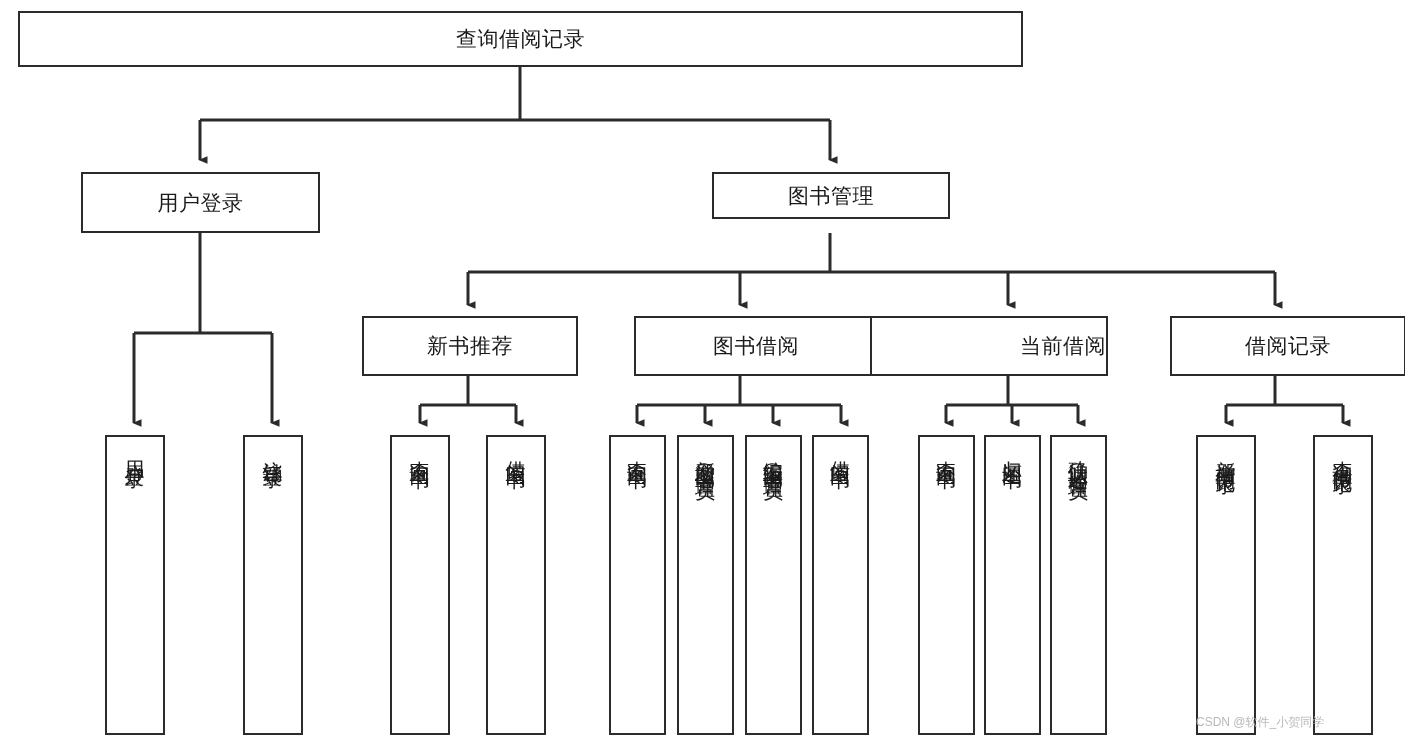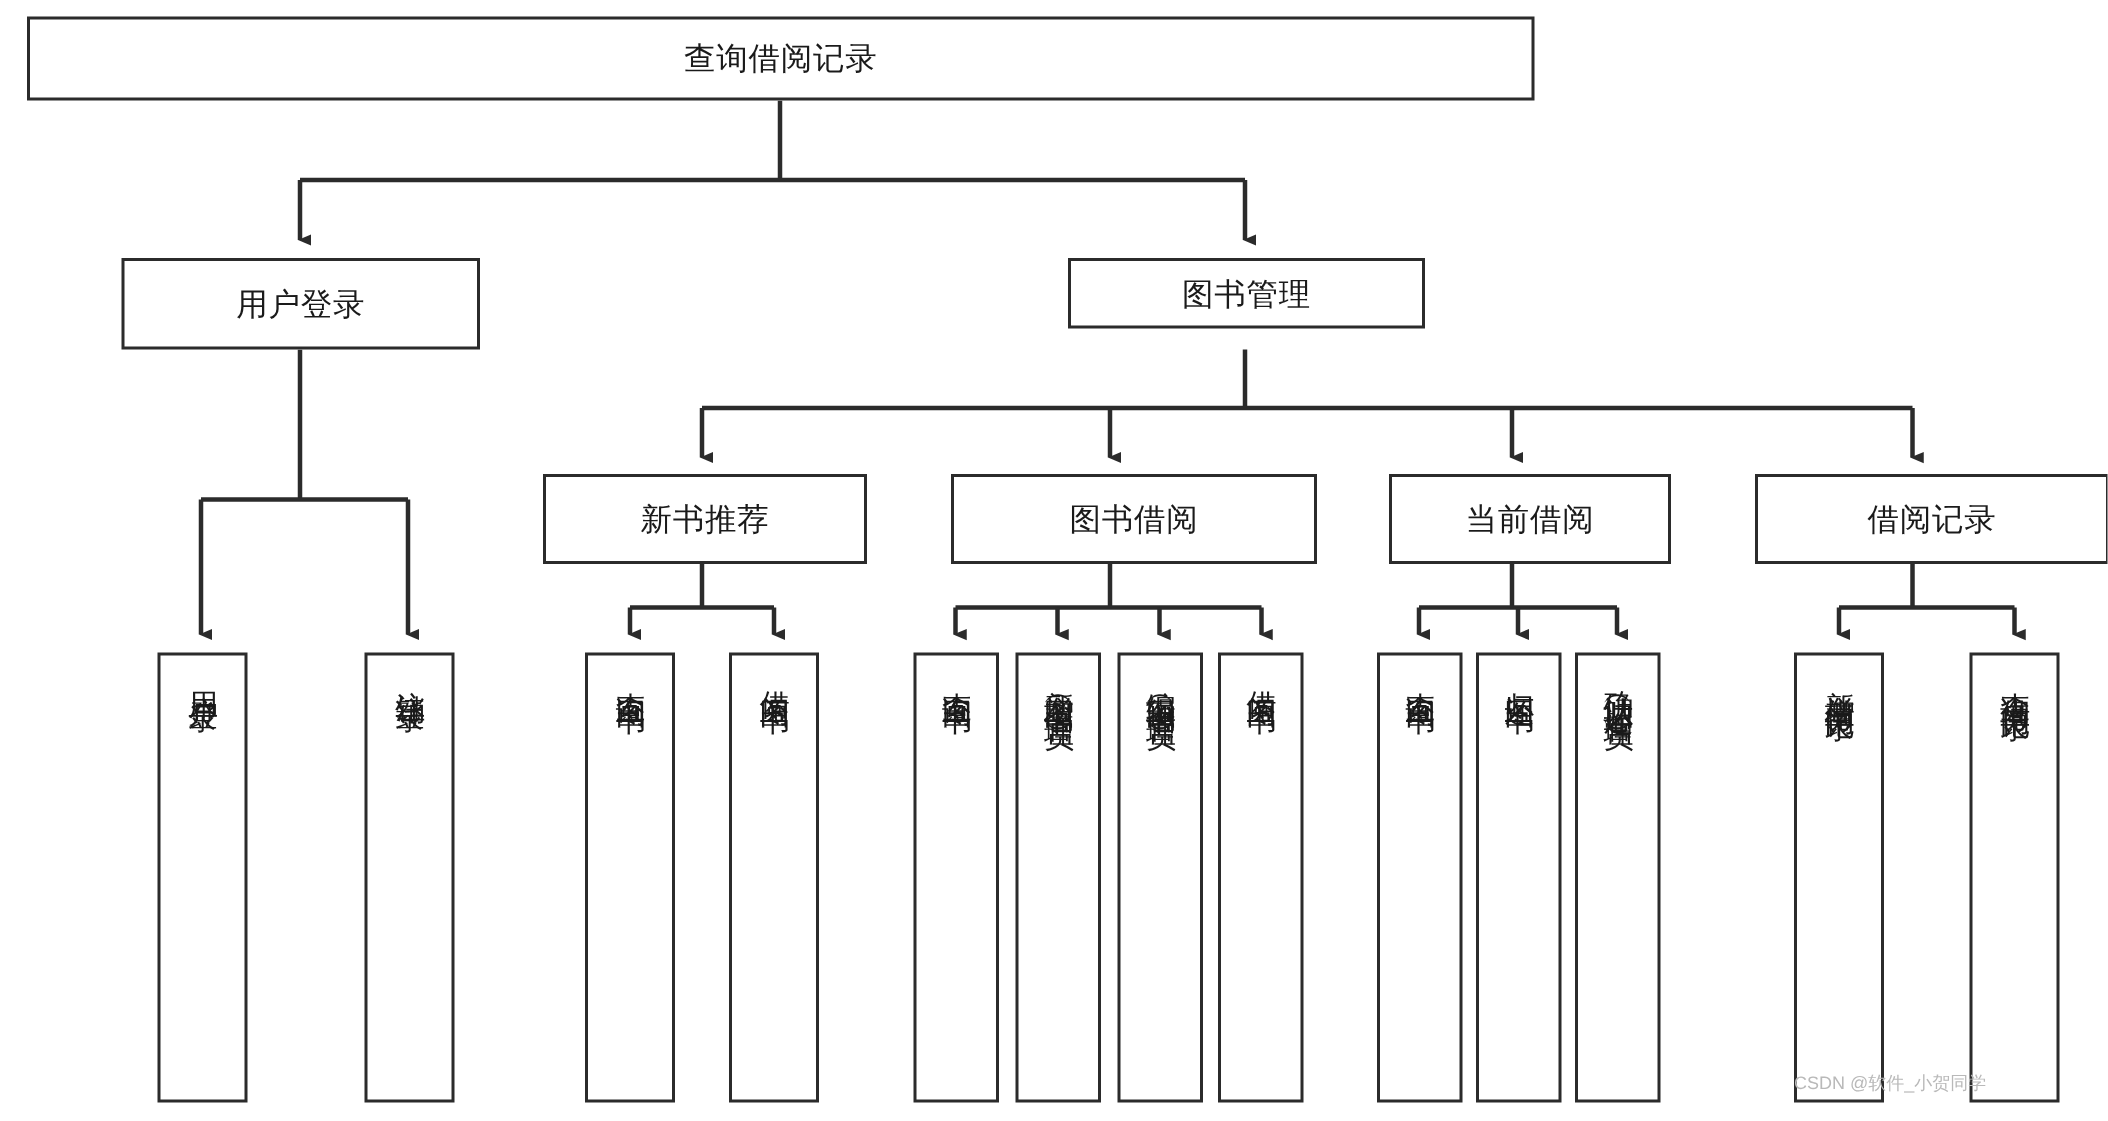--- a/index.html
+++ b/index.html
@@ -129,21 +129,21 @@
   <div class="node node-h" style="left:712px; top:172px; width:238px; height:47px;">
     <span>图书管理</span>
   </div>
 
   <div class="node node-h" style="left:362px; top:316px; width:216px; height:60px;">
     <span>新书推荐</span>
   </div>
   <div class="node node-h" style="left:634px; top:316px; width:244px; height:60px;">
     <span>图书借阅</span>
   </div>
-  <div class="node node-h" style="left:926px; top:316px; width:188px; height:60px;">
+  <div class="node node-h" style="left:870px; top:316px; width:238px; height:60px;justify-content:flex-end;">
     <span>当前借阅</span>
   </div>
   <div class="node node-h" style="left:1170px; top:316px; width:236px; height:60px;">
     <span>借阅记录</span>
   </div>
 
   <div class="node node-v" style="left:105px; top:435px; width:60px; height:300px;">
     <span class="vtext">用户登录</span>
   </div>
   <div class="node node-v" style="left:243px; top:435px; width:60px; height:300px;">

